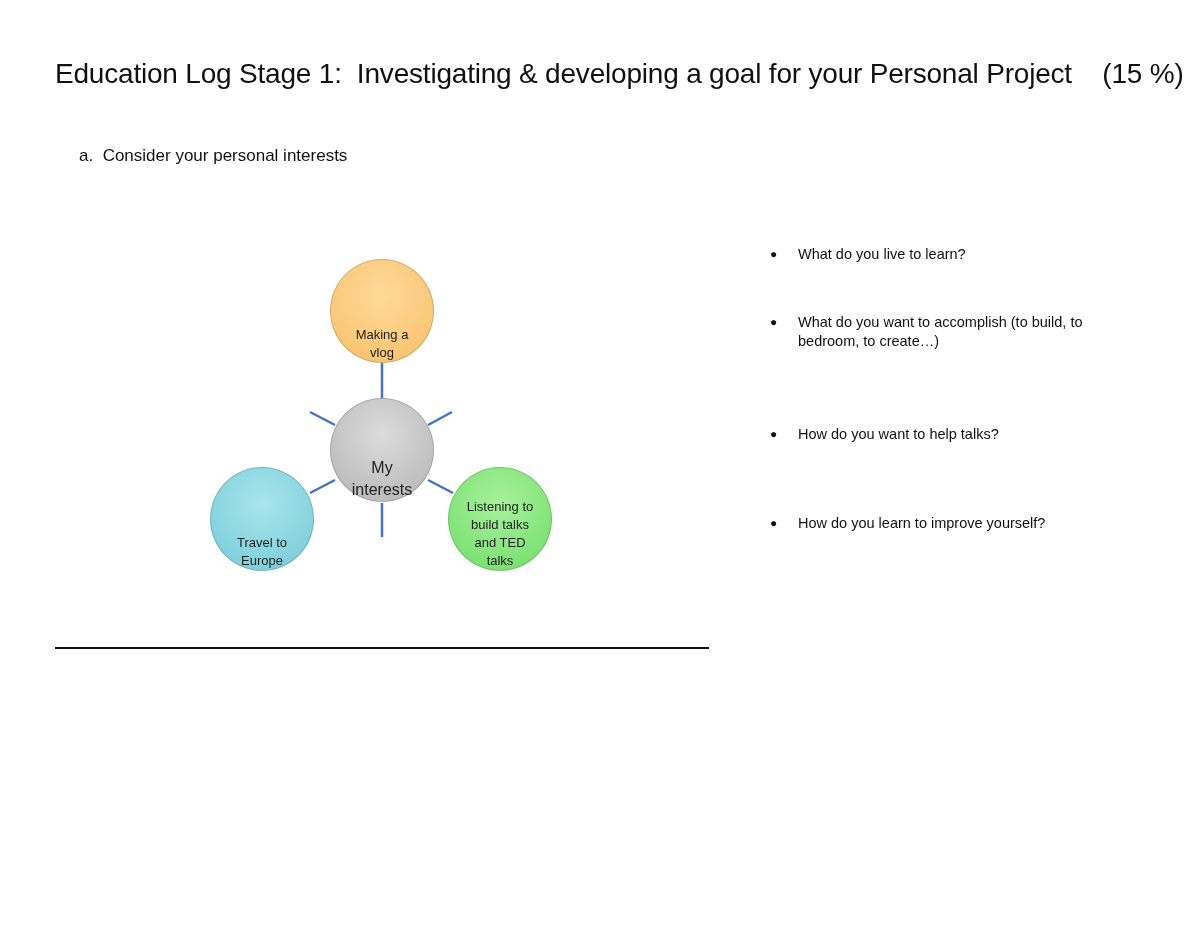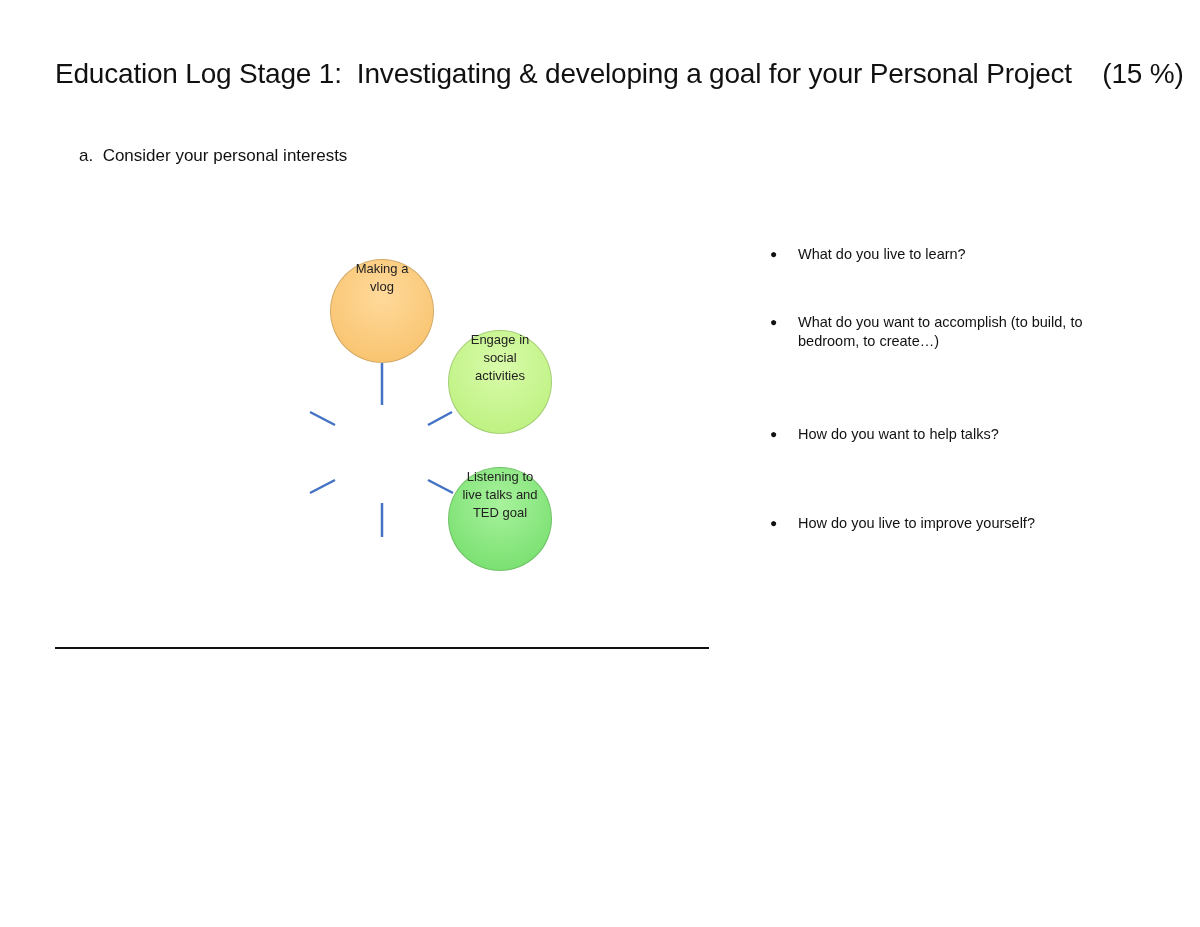--- a/index.html
+++ b/index.html
@@ -1,20 +1,20 @@
 <!DOCTYPE html>
 <html><head>
 <meta charset="utf-8">
 <style>
   html, body { margin:0; padding:0; background:#ffffff; }
   body { width:1200px; height:927px; position:relative; overflow:hidden; font-family:"Liberation Sans", sans-serif; color:#111; }
   .title { position:absolute; left:55px; top:58px; font-size:28px; letter-spacing:-0.2px; white-space:pre; }
   .subhead { position:absolute; left:68px; top:146px; font-size:17px; white-space:pre;margin-left:11px; }
   .diagram { position:absolute; left:200px; top:255px; width:370px; height:390px; }
-  .circle { position:absolute; width:104px; height:104px; border-radius:50%; display:flex; align-items:flex-start; justify-content:center; text-align:center; font-size:13px; line-height:18px; color:#222; box-sizing:border-box; border:1px solid rgba(0,0,0,0.15); }
+  .circle { position:absolute; width:104px; height:104px; border-radius:50%; display:flex; align-items:flex-end; justify-content:center; text-align:center; font-size:13px; line-height:18px; color:#222; box-sizing:border-box; border:1px solid rgba(0,0,0,0.15); }
   .circle span { display:block; width:80px; }
   .center { font-size:16px; line-height:22px; }
   .rule { position:absolute; left:55px; top:647px; width:654px; height:2px; background:#111; }
   .bullets { position:absolute; left:770px; top:245px; width:360px; }
   .bullet { position:absolute; left:0; font-size:14.5px; line-height:19px; display:flex; }
   .bullet .dot { width:28px; font-size:12px; }
   .bullet .txt { width:320px; }
 </style>
 </head>
 <body>
@@ -29,40 +29,43 @@
       <line x1="228" y1="170" x2="252" y2="157"></line>
       <line x1="228" y1="225" x2="253" y2="238"></line>
       <line x1="182" y1="248" x2="182" y2="282"></line>
       <line x1="135" y1="225" x2="110" y2="238"></line>
       <line x1="135" y1="170" x2="110" y2="157"></line>
     </g>
   </svg>
   <div class="circle" style="left:130px;top:4px;background:radial-gradient(circle at 50% 35%,#ffd99a,#f7bf66);">
       <span>Making a vlog</span>
     </div>
-  <div class="circle" style="left:248px;top:75px;background:radial-gradient(circle at 50% 35%,#d9fbaa,#b7ef78);">
-      <span>Engage in social activities</span>
+  <div class="circle" style="left:248px;top:212px;background:radial-gradient(circle at 50% 35%,#a8f29c,#6fdc67);">
+      <span>Listening to build talks and TED talks</span>
     </div>
-  <div class="circle" style="left:248px;top:212px;background:radial-gradient(circle at 50% 35%,#a8f29c,#6fdc67);">
-      <span>Listening to live talks and TED goal</span>
+  <div class="circle" style="left:10px;top:212px;background:radial-gradient(circle at 50% 35%,#a9e5ec,#72cad8);">
+      <span>Travel to Europe</span>
+    </div>
+  <div class="circle center" style="left:130px;top:143px;background:radial-gradient(circle at 50% 35%,#dcdcdc,#b3b3b3);">
+      <span>My interests</span>
     </div>
 </div>
 
 <div class="rule"></div>
 
 <div class="bullets">
   <div class="bullet" style="top:0px;">
       <span class="dot">●</span>
       <span class="txt">What do you live to learn?</span>
     </div>
   <div class="bullet" style="top:68px;">
       <span class="dot">●</span>
       <span class="txt">What do you want to accomplish (to build, to bedroom, to create…)</span>
     </div>
   <div class="bullet" style="top:180px;">
       <span class="dot">●</span>
       <span class="txt">How do you want to help talks?</span>
     </div>
   <div class="bullet" style="top:269px;">
       <span class="dot">●</span>
-      <span class="txt">How do you live to improve yourself?</span>
+      <span class="txt">How do you learn to improve yourself?</span>
     </div>
 </div>
 
 </body></html>

